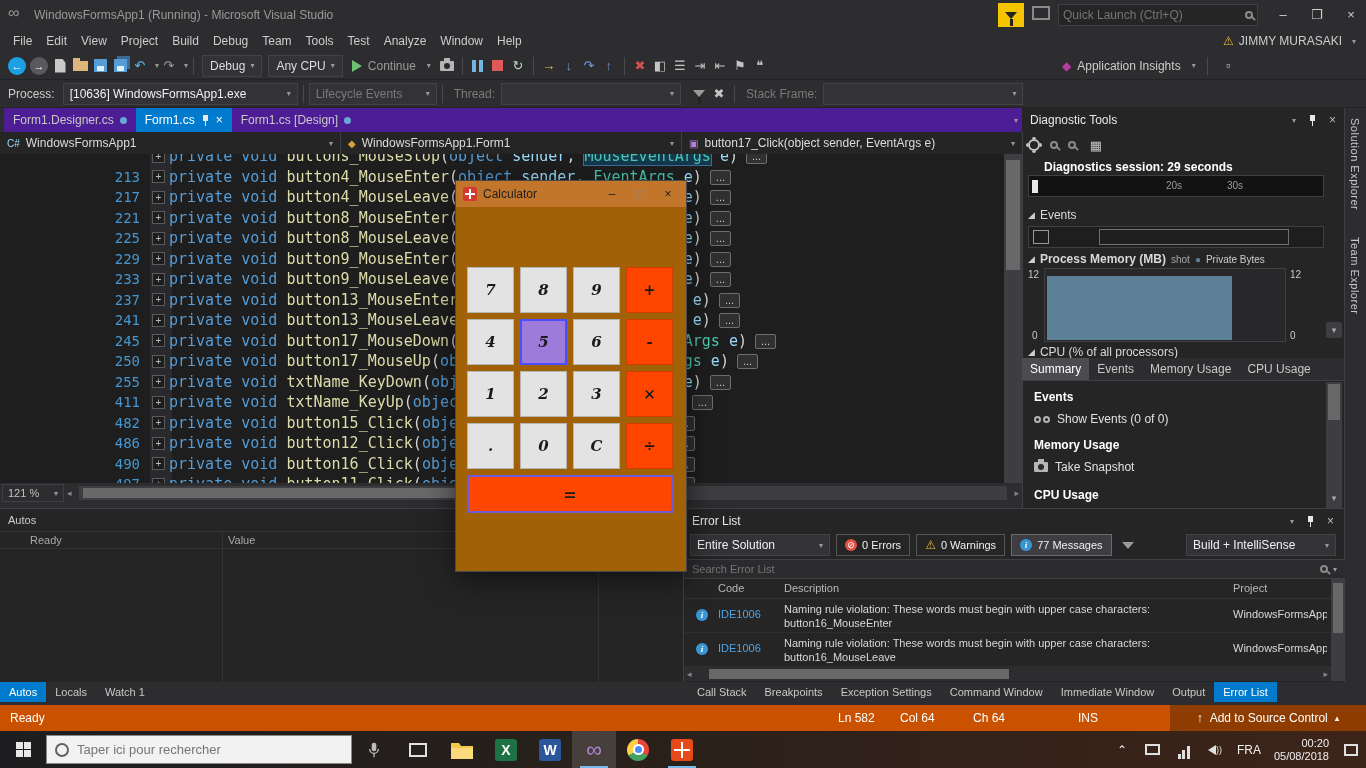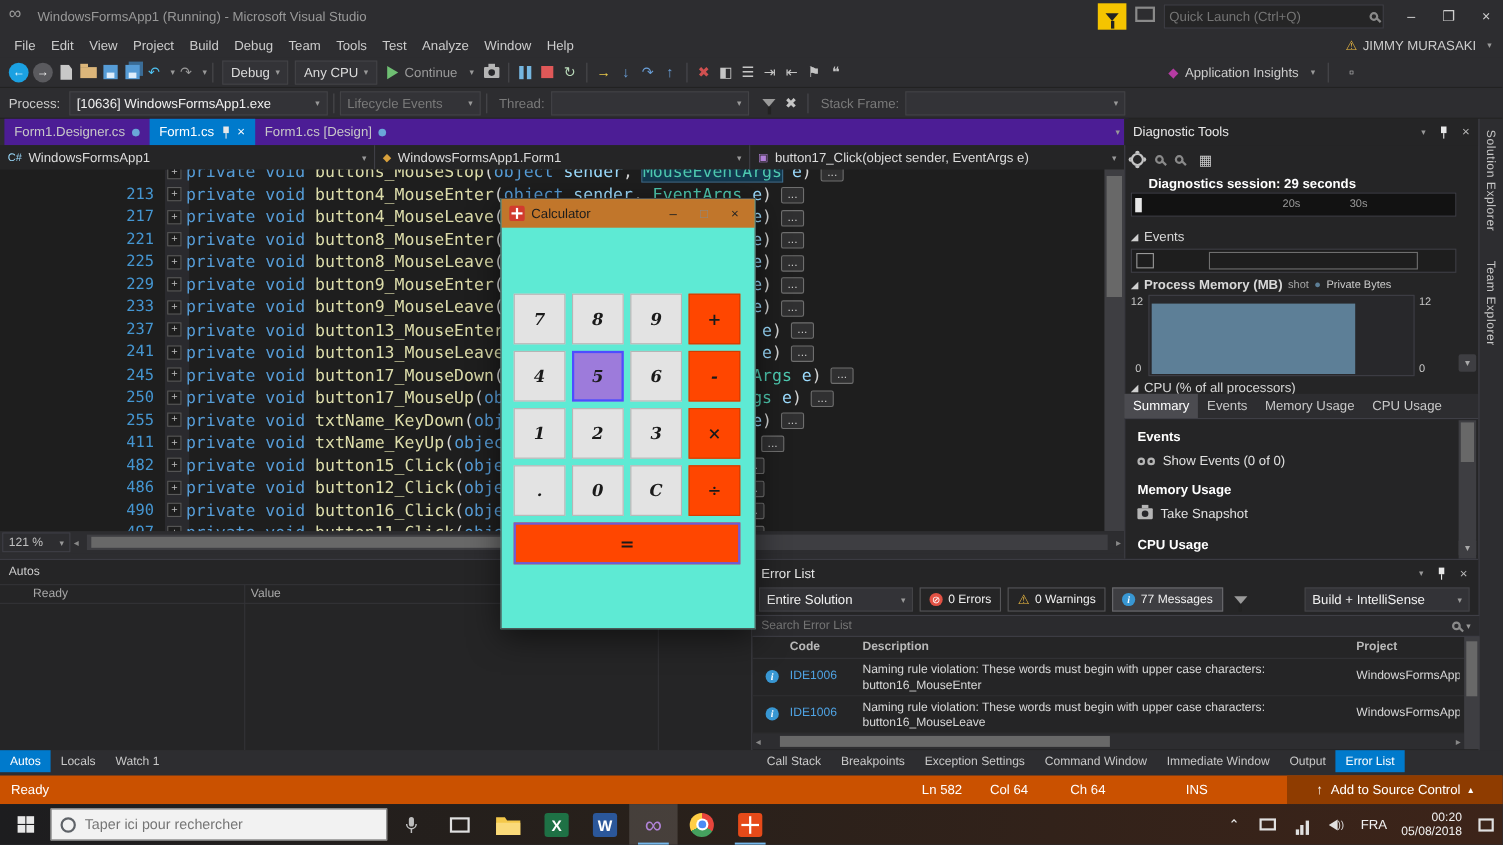--- a/index.html
+++ b/index.html
@@ -135,21 +135,21 @@
   #el-header { position:absolute; left:8px; top:5px; color:#e8e8e8; font-size:12px; }
   .panel-icons { position:absolute; top:4px; display:flex; gap:12px; align-items:center; color:#bbb; }
   #el-toolbar { position:absolute; left:6px; top:24px; width:650px; height:24px; display:flex; align-items:center; gap:6px; }
   .el-btn { display:flex; align-items:center; gap:5px; border:1px solid #555558; height:22px; padding:0 8px; color:#f0f0f0; font-size:11px; }
   .el-btn.selected { background:#3e3e42; border-color:#6a6a6e; }
   .err-ic { width:12px; height:12px; border-radius:50%; background:#e25144; color:#fff; font-size:9px; display:flex; align-items:center; justify-content:center; }
   .info-ic { width:12px; height:12px; border-radius:50%; background:#3897d3; color:#fff; font-size:9px; font-style:italic; font-weight:bold; display:flex; align-items:center; justify-content:center; font-family:"Liberation Serif",serif; }
   #el-search { position:absolute; left:0; top:50px; width:661px; height:20px; background:#2b2b2e; border-top:1px solid #3f3f46; border-bottom:1px solid #3f3f46; display:flex; align-items:center; padding:0 8px; }
   #el-search input { flex:1; background:transparent; border:none; color:#9a9a9a; font-size:11px; font-family:"Liberation Sans",sans-serif; }
   #el-colhead { position:absolute; left:0; top:70px; width:661px; height:20px; border-bottom:1px solid #333337; }
-  .el-col { position:absolute; top:3px; color:#b8b8b8; font-size:11px;font-weight:bold; }
+  .el-col { position:absolute; top:3px; color:#b8b8b8; font-size:11px; }
   .el-row { position:absolute; left:0; width:647px; height:34px; border-bottom:1px solid #2e2e31; }
   .el-code { position:absolute; left:34px; top:9px; color:#4fa3e3; font-size:11px; }
   .el-desc { position:absolute; left:100px; top:3px; color:#d8d8d8; font-size:11px; line-height:14px; }
   .el-proj { position:absolute; left:549px; top:9px; width:94px; color:#d8d8d8; font-size:11px; white-space:nowrap; overflow:hidden; }
   #el-hscroll { position:absolute; left:0px; top:158px; width:647px; height:14px; background:#2d2d30; display:flex; align-items:center; }
   #el-hthumb { height:10px; width:300px; background:#686868; margin-left:14px; }
   #el-vscroll { position:absolute; left:647px; top:70px; width:14px; height:102px; background:#3e3e42; }
   #el-vscroll .thumb { position:absolute; left:2px; top:4px; width:10px; height:50px; background:#686868; }
 
   
@@ -183,21 +183,21 @@
   #tray { position:absolute; right:6px; top:0; height:37px; display:flex; align-items:center; gap:13px; color:#f0f0f0; }
   .tray-ic { display:flex; align-items:center; justify-content:center; width:18px; height:18px; color:#e8e8e8; }
   .monitor-ic { width:15px; height:11px; border:2px solid #e0e0e0; }
   .signal { display:flex; align-items:flex-end; gap:1.5px; }
   .signal i { width:3px; background:#e0e0e0; display:block; }
   .vol-tri { width:0; height:0; border-top:5px solid transparent; border-bottom:5px solid transparent; border-right:8px solid #e0e0e0; }
   .notif-ic { width:14px; height:12px; border:2px solid #e0e0e0; position:relative; }
   #tray-clock { text-align:right; font-size:11px; line-height:13px; }
 
   
-  #calc { left:455px; top:180px; width:232px; height:392px; background:#5eead4; border:1px solid #4a4a4a; box-shadow:0 8px 28px rgba(0,0,0,0.55); z-index:60; }
+  #calc { left:455px; top:180px; width:232px; height:392px; background:#a16207; border:1px solid #4a4a4a; box-shadow:0 8px 28px rgba(0,0,0,0.55); z-index:60; }
   #calc-title { position:absolute; left:0; top:0; width:230px; height:26px; background:#c1762b; display:flex; align-items:center; padding:0 7px; gap:6px; }
   #calc-title .t { color:#1c1c1c; font-size:12px; flex:1; }
   .calc-win-ic { width:14px; height:14px; background:#d23b2e; position:relative; border-radius:2px; }
   .calc-win-ic::before { content:""; position:absolute; left:6px; top:2px; width:2px; height:10px; background:#fff; }
   .calc-win-ic::after { content:""; position:absolute; top:6px; left:2px; width:10px; height:2px; background:#fff; }
   .calc-ctl { width:22px; text-align:center; font-size:12px; color:#222; }
   #calc-display { position:absolute; left:11px; top:36px; width:208px; height:42px; background:#a7a7a7; border:1px solid #7a7f87; color:#31315e; font-family:"DejaVu Sans Mono",monospace; font-weight:bold; font-style:italic; font-size:30px; line-height:40px; padding-left:4px; letter-spacing:1px; }
   .calc-btn { position:absolute; width:47px; height:46px; display:flex; align-items:center; justify-content:center; font-family:"DejaVu Serif",serif; font-style:italic; font-weight:bold; font-size:15px; color:#1a1a1a; }
   .calc-btn.digit { background:#e3e3e3; border:1px solid #b5b5b5; }
   .calc-btn.operator { background:#ff4600; border:1px solid #d23c00; }

